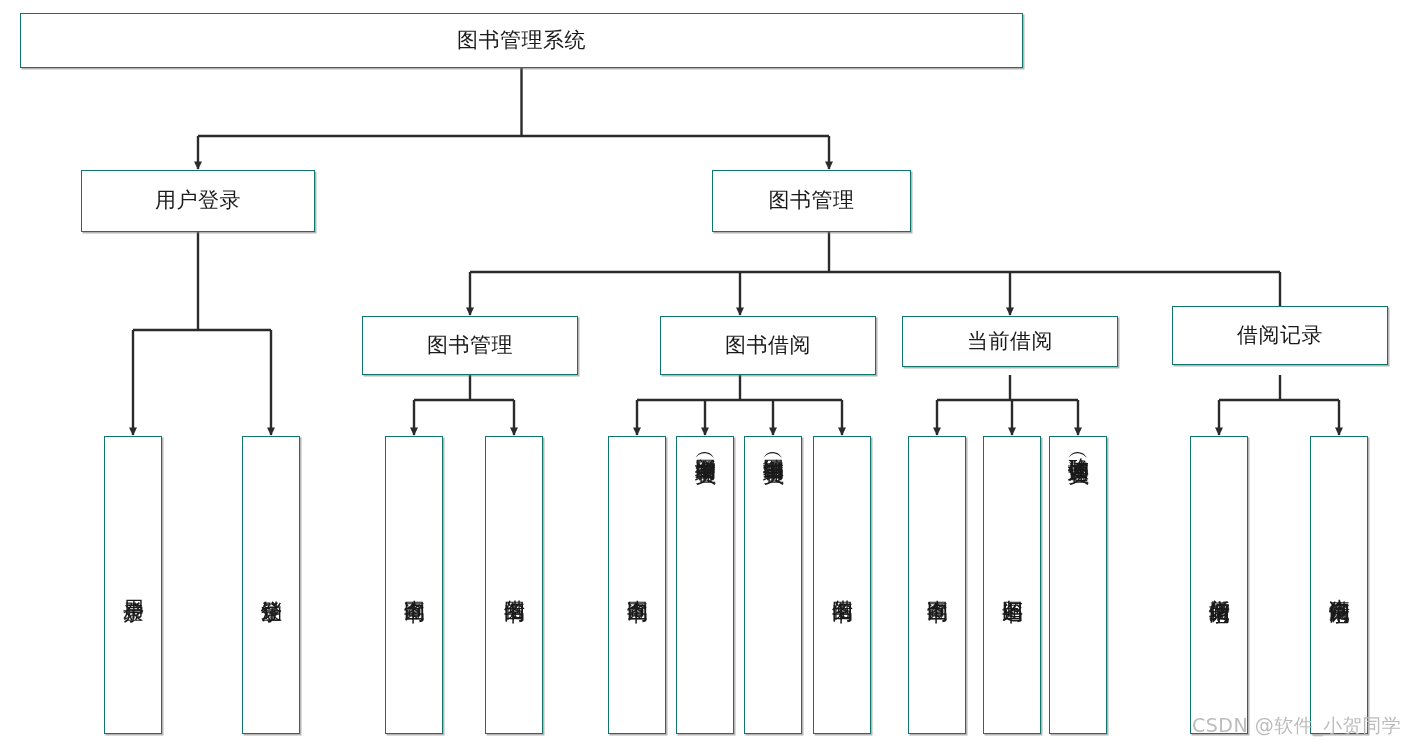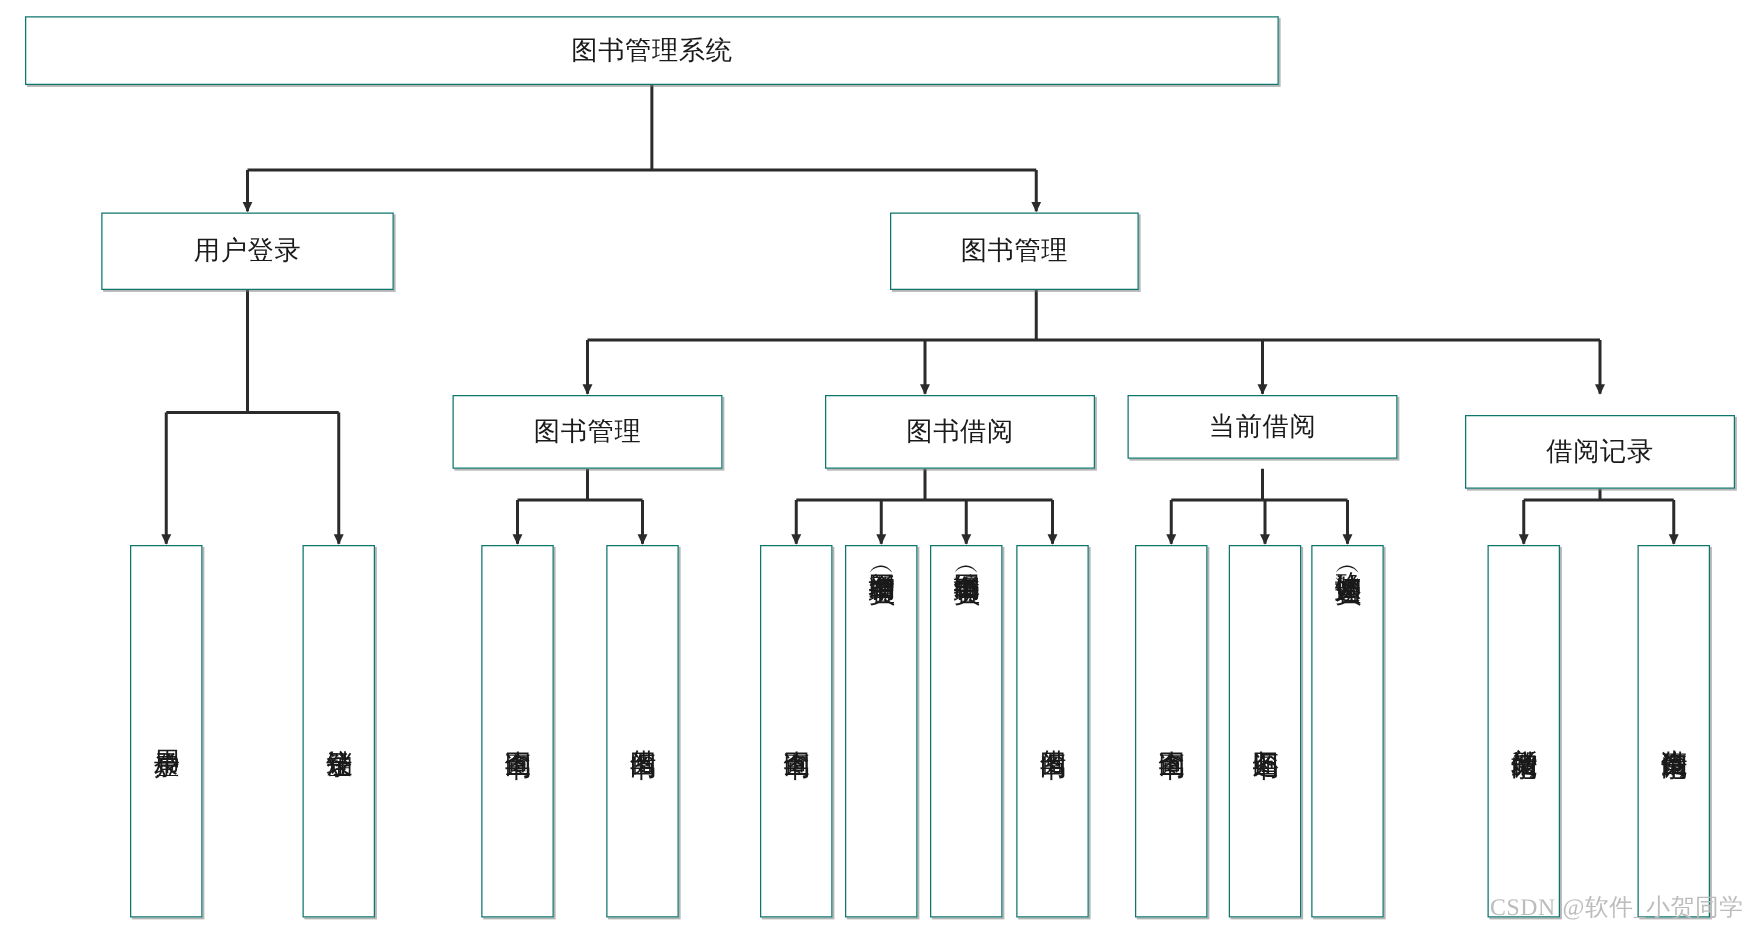--- a/index.html
+++ b/index.html
@@ -62,21 +62,20 @@
     align-items: center;
     padding-top: 0;
   }
   .watermark {
     position: absolute;
     color: #bcbcbc;
     font-size: 19px;
     letter-spacing: 0.5px;
     white-space: nowrap;
     user-select: none;
-    font-family: Liberation Serif, serif;
   }
 </style>
 </head>
 <body>
 
 <div id="diagram-root">
   <svg class="edges" id="edge-layer" viewBox="0 0 1405 747" xmlns="http://www.w3.org/2000/svg">
     <defs>
       <marker id="arrowhead" markerWidth="9" markerHeight="9" refX="7.6" refY="4.2" orient="auto" markerUnits="userSpaceOnUse">
         <path d="M0,0.2 L8.4,4.2 L0,8.2 z" fill="#2b2b2b"></path>
@@ -131,21 +130,21 @@
       </div>
       <div class="node" style="left: 362px; top: 316px; width: 216px; height: 59px;">
         <span class="node-label">图书管理</span>
       </div>
       <div class="node" style="left: 660px; top: 316px; width: 216px; height: 59px;">
         <span class="node-label">图书借阅</span>
       </div>
       <div class="node" style="left: 902px; top: 316px; width: 216px; height: 51px;">
         <span class="node-label">当前借阅</span>
       </div>
-      <div class="node" style="left: 1172px; top: 332px; width: 216px; height: 59px;">
+      <div class="node" style="left: 1172px; top: 306px; width: 216px; height: 59px;">
         <span class="node-label">借阅记录</span>
       </div>
       <div class="node vertical centered" style="left: 104px; top: 436px; width: 58px; height: 298px;">
         <span class="node-label">用户登录</span>
       </div>
       <div class="node vertical centered" style="left: 242px; top: 436px; width: 58px; height: 298px;">
         <span class="node-label">注销登录</span>
       </div>
       <div class="node vertical centered" style="left: 385px; top: 436px; width: 58px; height: 298px;">
         <span class="node-label">查询图书</span>

